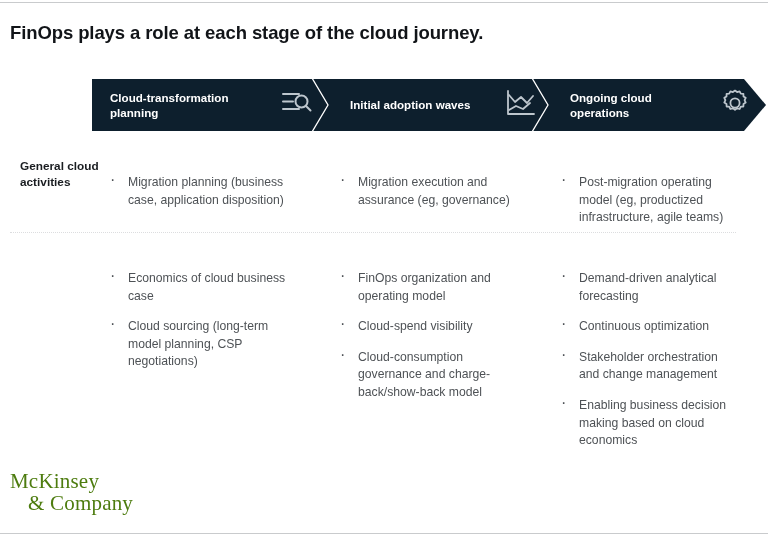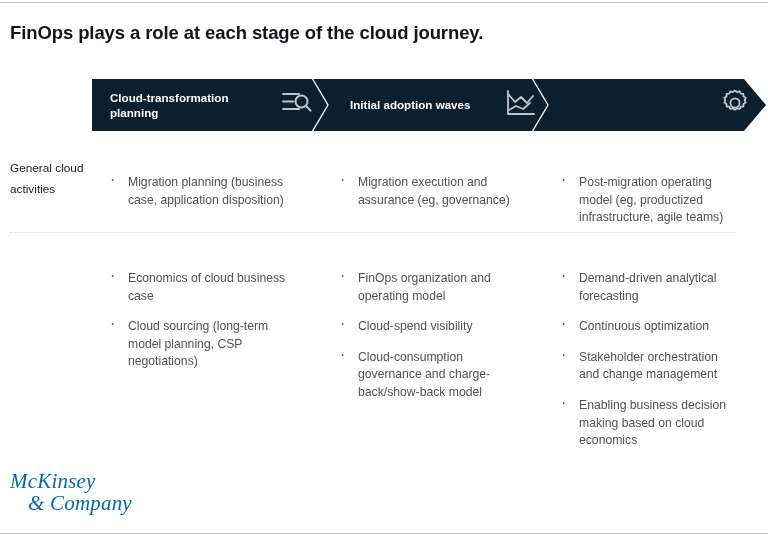--- a/index.html
+++ b/index.html
@@ -99,26 +99,26 @@
     width: 24px;
     height: 52px;
     pointer-events: none;
   }
   .div1 { left: 216px; }
   .div2 { left: 436px; }
 
   
   .rowlabel {
     position: absolute;
-    left: 10px;
+    left: 20px;
     width: 80px;
     font-size: 11.8px;
-    font-weight: normal;
+    font-weight: bold;
     color: #1a1d21;
-    line-height: 21px;
+    line-height: 16px;
   }
   .rowlabel.r1 { top: 158px; }
   .rowlabel.r2 { top: 256px; }
 
   .divider-dotted {
     position: absolute;
     left: 10px;
     top: 232px;
     width: 726px;
     height: 0;
@@ -158,23 +158,22 @@
     line-height: 17.6px;
     color: #4e5256;
   }
 
   
   .logo {
     position: absolute;
     left: 10px;
     top: 470px;
     font-family: "Liberation Serif", serif;
-    color: #0369a1;
+    color: #4d7c0f;
     line-height: 22px;
-    font-style: italic;
   }
   .logo .l1 {
     font-size: 21px;
     letter-spacing: 0.2px;
   }
   .logo .l2 {
     font-size: 21px;
     letter-spacing: 0.2px;
     padding-left: 18px;
   }
@@ -222,20 +221,21 @@
       </span>
     </div>
 
     <span class="seg-divider div2">
       <svg width="24" height="52" viewBox="0 0 24 52" fill="none">
         <path d="M4 -1 L20 26 L4 53" stroke="#ffffff" stroke-width="1.3" fill="none"></path>
       </svg>
     </span>
 
     <div class="banner-seg seg3">
+      <div class="seg-label">Ongoing cloud operations</div>
       <span class="seg-icon">
         <svg width="30" height="30" viewBox="0 0 30 30" fill="none">
           <path d="M15 3.2 L17.4 4.1 L19.3 2.6 L21.1 4.4 L23.4 3.9 L24.2 6.2 L26.5 6.9
                    L26.1 9.2 L27.9 10.8 L26.6 12.8 L27.4 15 L25.6 16.4 L25.8 18.8 L23.5 19.3
                    L22.6 21.5 L20.3 21.2 L18.7 23 L16.7 21.8 L14.5 22.5 L13.1 20.7 L10.7 20.9
                    L10.2 18.6" stroke="none" fill="none"></path>
           <g stroke="#c7cfd6" stroke-width="1.8" fill="none" stroke-linejoin="round">
             <path d="M15 2.6 l2.1 1.5 2.5 -0.7 1.2 2.3 2.6 0.2 0.1 2.6 2.2 1.3 -1.1 2.4 1.1 2.4
                      -2.2 1.3 -0.1 2.6 -2.6 0.2 -1.2 2.3 -2.5 -0.7 -2.1 1.5 -2.1 -1.5 -2.5 0.7
                      -1.2 -2.3 -2.6 -0.2 -0.1 -2.6 -2.2 -1.3 1.1 -2.4 -1.1 -2.4 2.2 -1.3 0.1 -2.6

